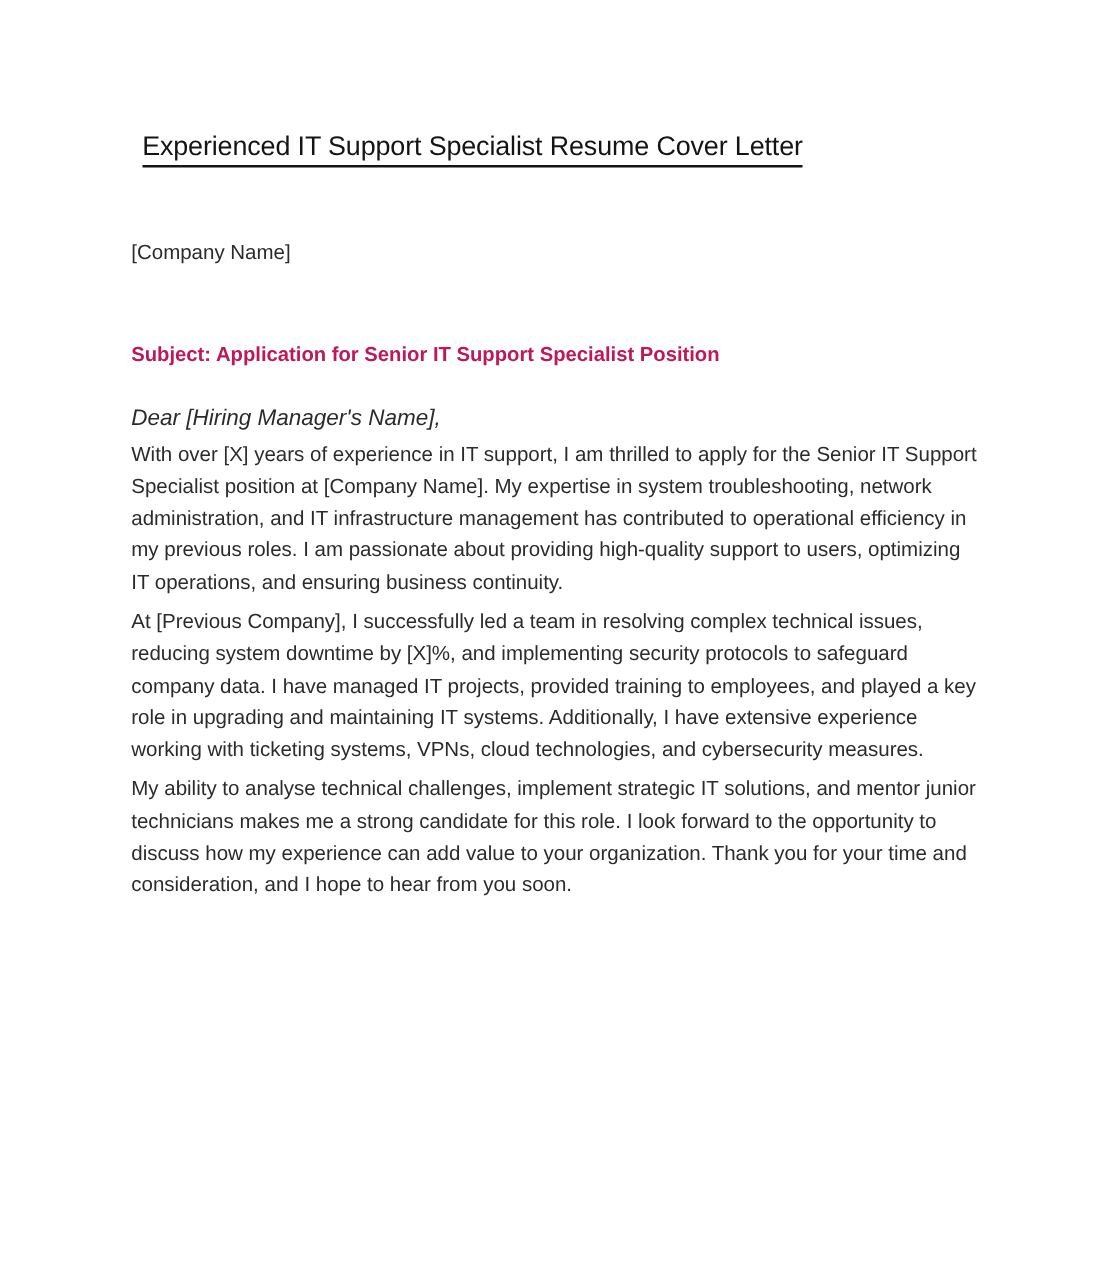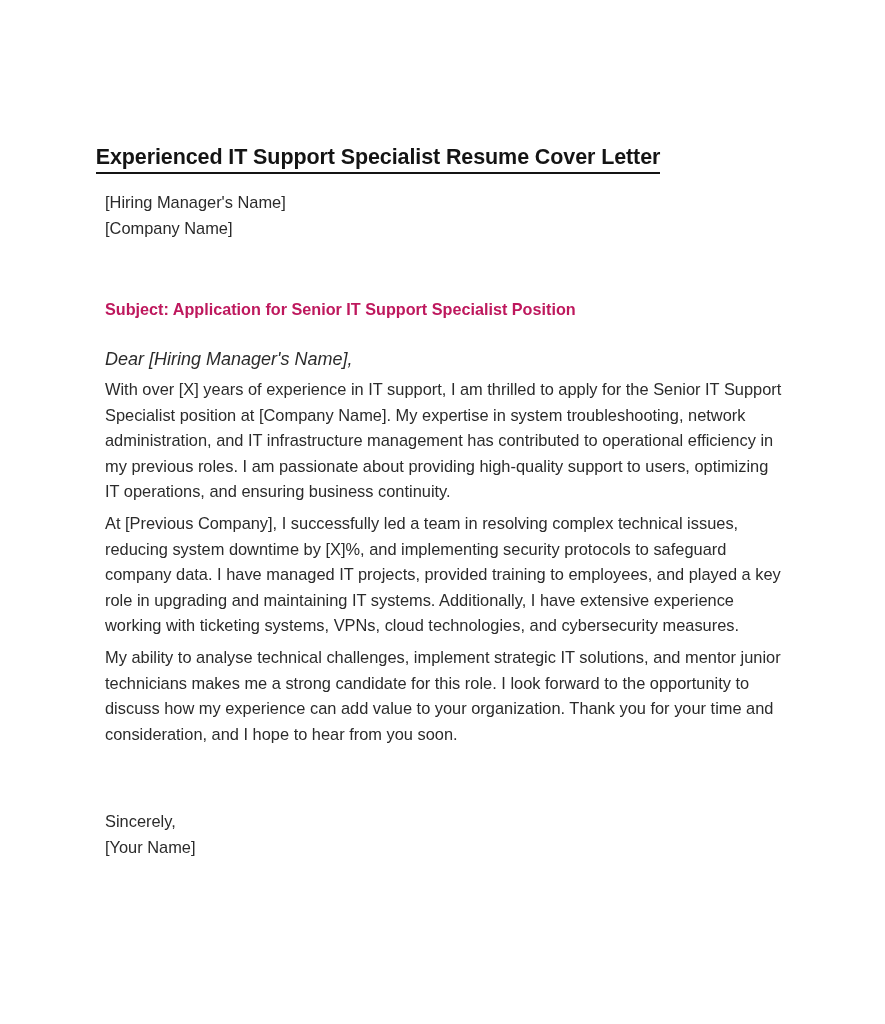--- a/index.html
+++ b/index.html
@@ -23,24 +23,23 @@
     box-sizing: border-box;
   }
 
   .doc-title {
     position: absolute;
     left: 0;
     top: 105px;
     width: 756px;
     text-align: center;
     font-size: 21.5px;
-    font-weight: bold;
+    font-weight: normal;
     letter-spacing: -0.1px;
     color: #141414;
-    margin-top: 40px;
   }
   .doc-title .title-text {
     display: inline-block;
     border-bottom: 2.4px solid #141414;
     padding-bottom: 3px;
     line-height: 1.12;
   }
 
   .body-area {
     position: absolute;
@@ -97,31 +96,26 @@
 
 <div class="page">
 
   <div class="doc-title">
     <span class="title-text">Experienced IT Support Specialist Resume Cover Letter</span>
   </div>
 
   <div class="body-area">
 
     <div class="addr-block">
-      <div class="addr-line">[Hiring Manager's Name]</div>
       <div class="addr-line">[Company Name]</div>
     </div>
 
     <div class="subject-line">Subject: Application for Senior IT Support Specialist Position</div>
 
     <div class="salutation">Dear [Hiring Manager's Name],</div>
 
     <div class="para">With over [X] years of experience in IT support, I am thrilled to apply for the Senior IT Support Specialist position at [Company Name]. My expertise in system troubleshooting, network administration, and IT infrastructure management has contributed to operational efficiency in my previous roles. I am passionate about providing high-quality support to users, optimizing IT operations, and ensuring business continuity.</div>
     <div class="para">At [Previous Company], I successfully led a team in resolving complex technical issues, reducing system downtime by [X]%, and implementing security protocols to safeguard company data. I have managed IT projects, provided training to employees, and played a key role in upgrading and maintaining IT systems. Additionally, I have extensive experience working with ticketing systems, VPNs, cloud technologies, and cybersecurity measures.</div>
     <div class="para">My ability to analyse technical challenges, implement strategic IT solutions, and mentor junior technicians makes me a strong candidate for this role. I look forward to the opportunity to discuss how my experience can add value to your organization. Thank you for your time and consideration, and I hope to hear from you soon.</div>
 
-    <div class="closing">
-      <div class="closing-line">Sincerely,</div>
-      <div class="closing-line">[Your Name]</div>
-    </div>
 
   </div>
 </div>
 
 </body></html>

